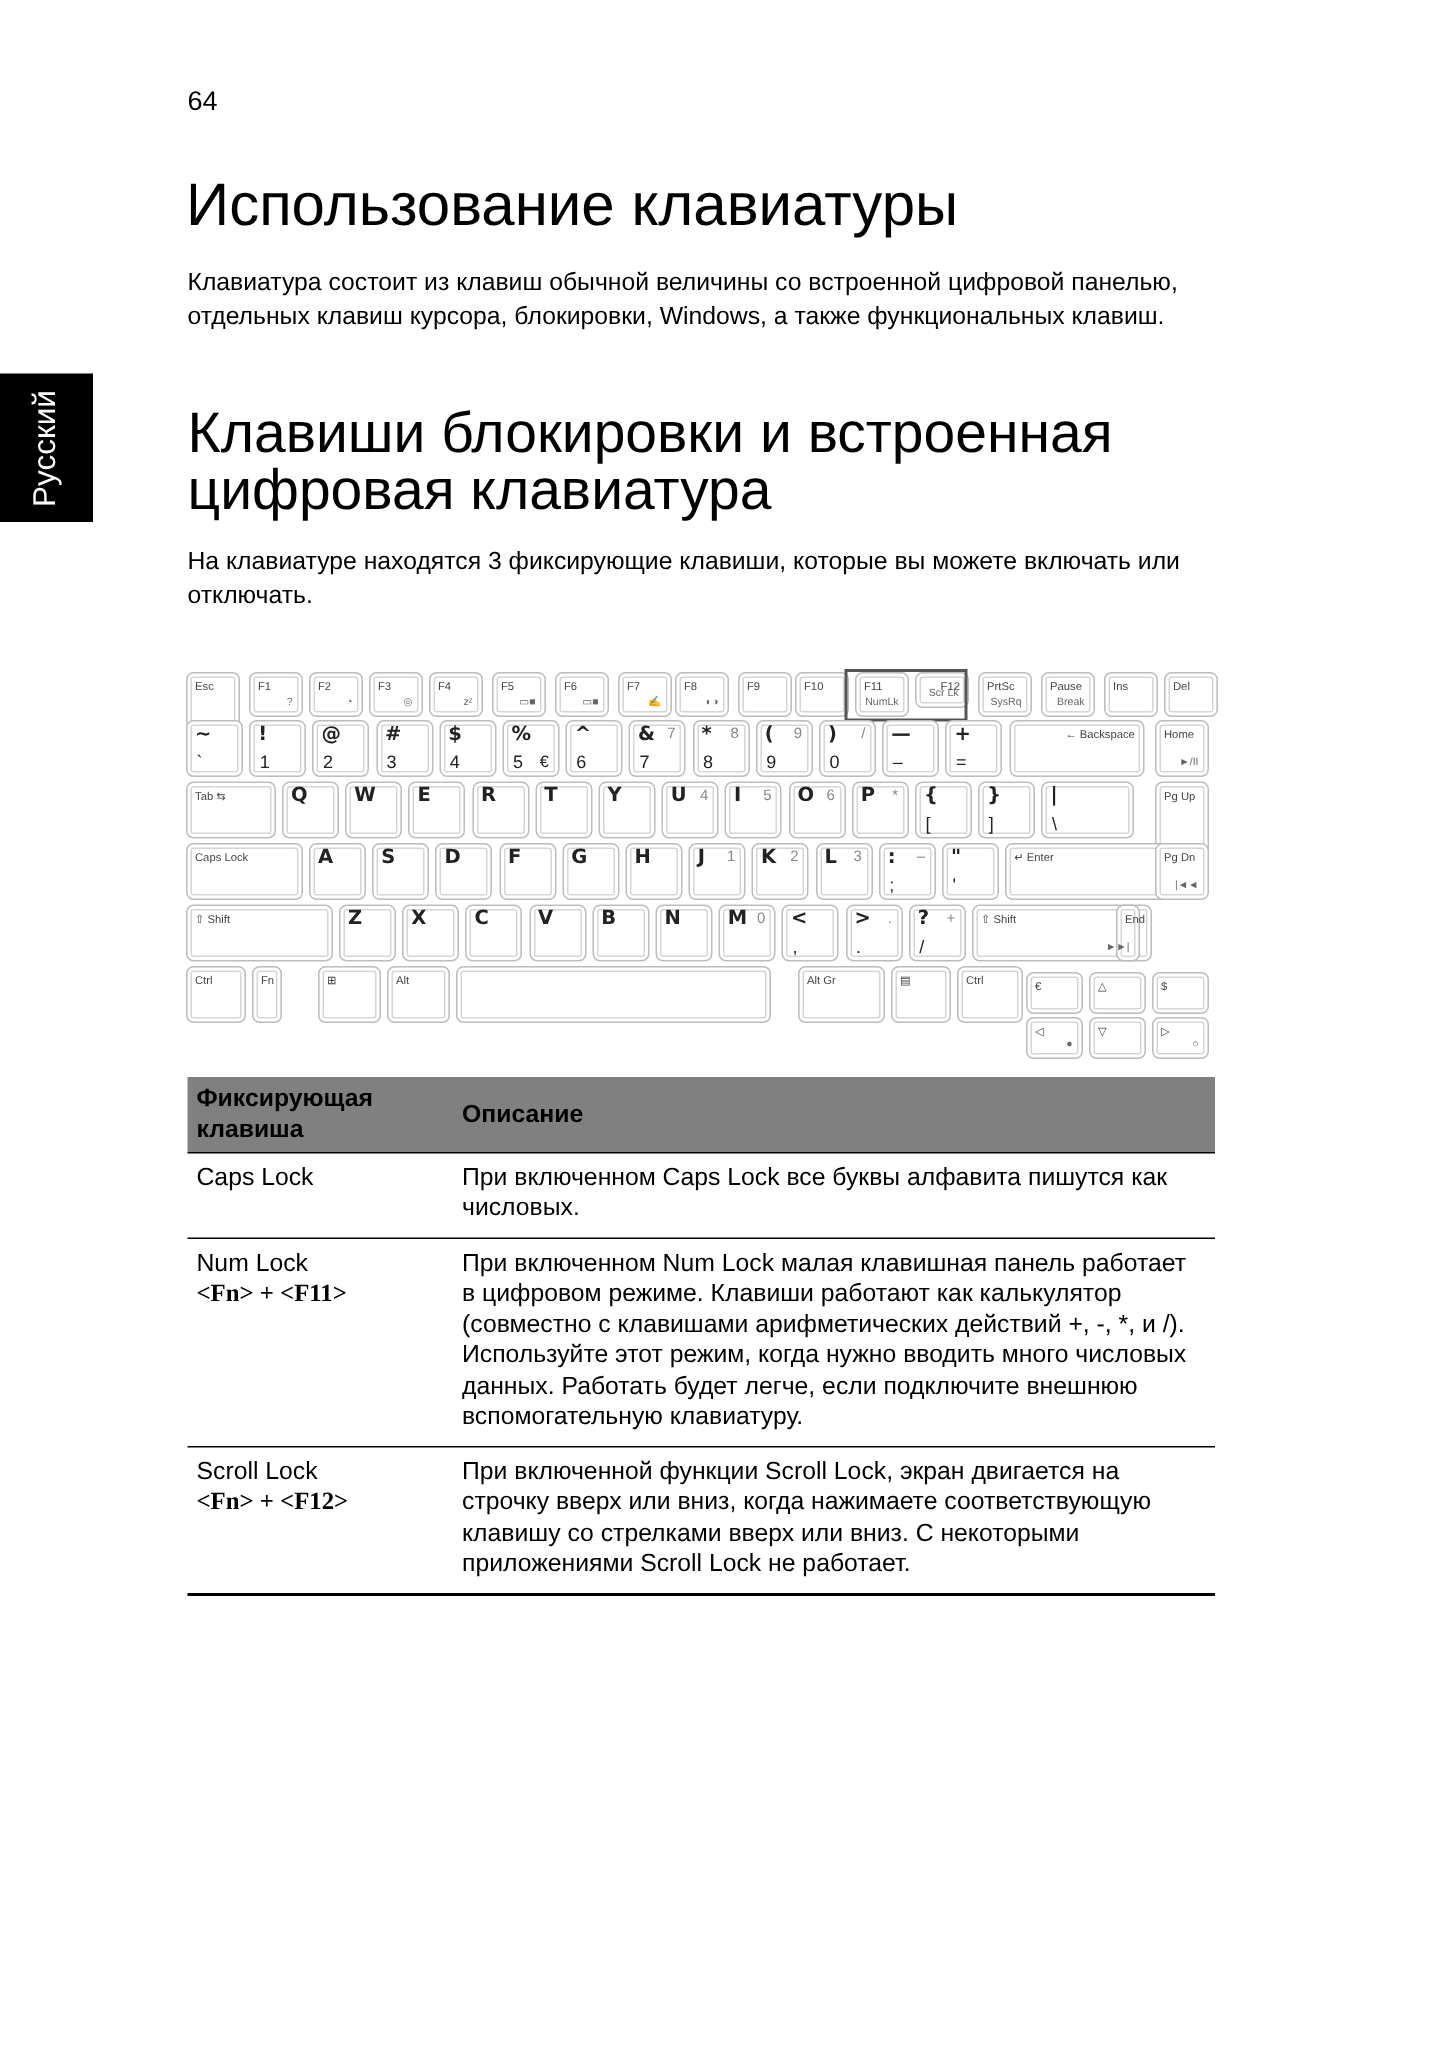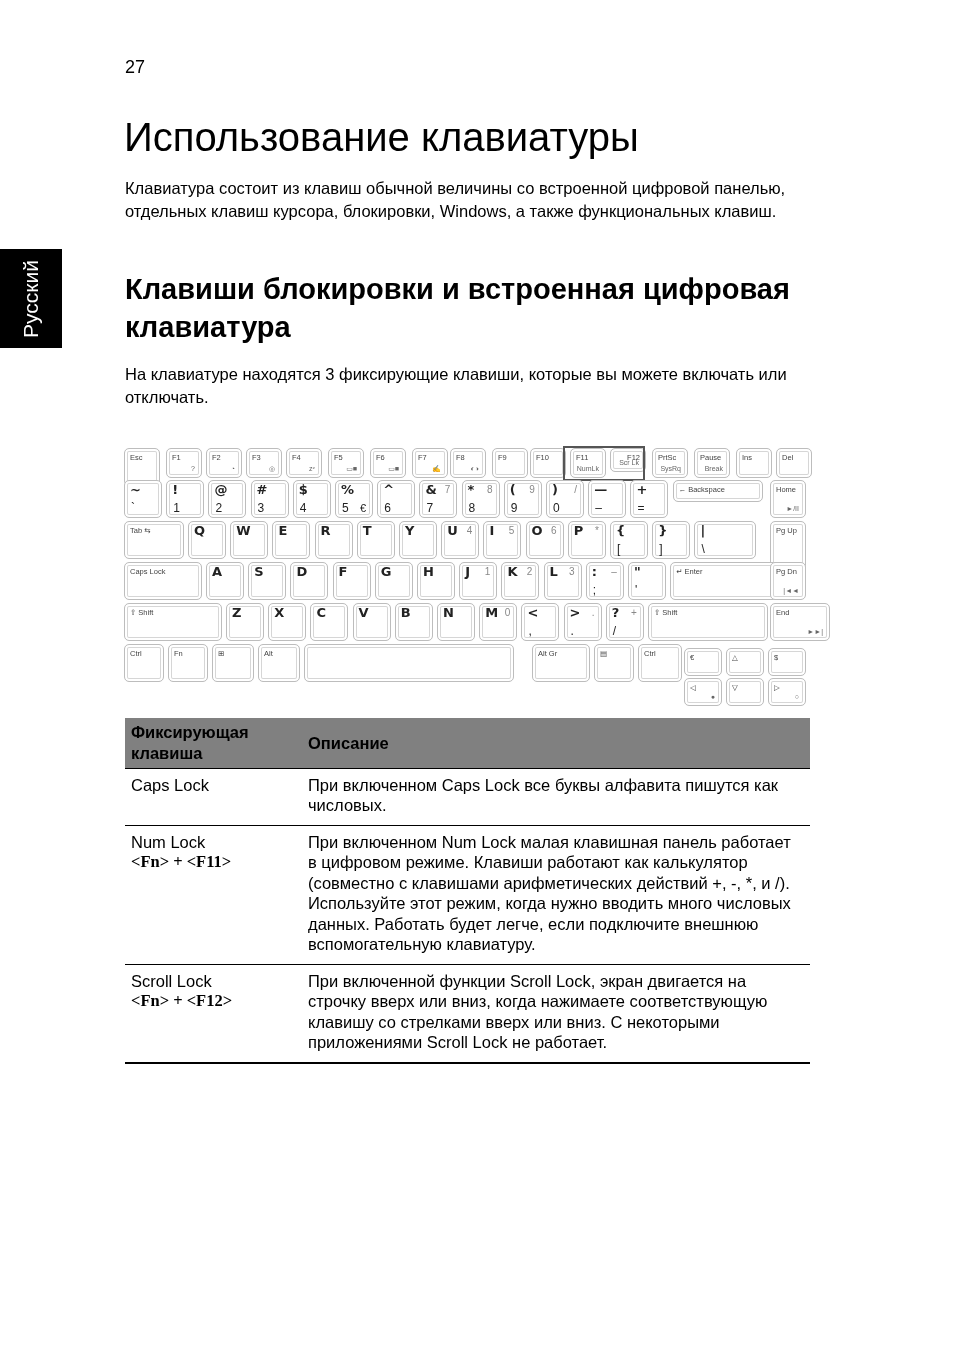--- a/index.html
+++ b/index.html
@@ -4,21 +4,21 @@
 <style>
   html, body { margin:0; padding:0; background:#ffffff; }
   body { width:954px; height:1369px; position:relative; overflow:hidden;
          font-family:"Liberation Sans", sans-serif; color:#000; }
   .page-number { position:absolute; left:125px; top:57px; font-size:18px; }
   .side-tab { position:absolute; left:0; top:249px; width:62px; height:99px; background:#000;
               display:flex; align-items:center; justify-content:center; }
   .side-tab span { color:#fff; font-size:21px; transform:rotate(-90deg); white-space:nowrap; display:block; }
   .h1 { position:absolute; left:124px; top:113px; font-size:40px; font-weight:normal; margin:0; line-height:48px; }
   .intro { position:absolute; left:125px; top:177px; width:680px; font-size:16.5px; line-height:23px; margin:0; }
-  .h2 { position:absolute; left:125px; top:270px; width:700px; font-size:29px; font-weight:bold; margin:0; line-height:38px; }
+  .h2 { position:absolute; left:125px; top:270px; width:700px; font-size:38px; font-weight:normal; margin:0; line-height:38px; }
   .intro2 { position:absolute; left:125px; top:363px; width:680px; font-size:16.5px; line-height:23px; margin:0; }
 
   .keyboard { position:absolute; left:124px; top:446px; width:682px; height:264px; }
   .key { position:absolute; box-sizing:border-box; border:1.5px solid #bdbdbd; border-radius:5px;
          background:#fff; box-shadow: inset 0 0 0 2px #fff, inset 0 0 0 3px #d6d6d6;
          font-size:9px; color:#333; padding:3px 5px; line-height:11px; }
   .key .main { font-size:13px; color:#222; font-weight:bold; font-family:"DejaVu Sans", sans-serif; }
   .key .alt { position:absolute; right:6px; top:3px; font-size:10px; color:#888; }
   .key .bottom { position:absolute; left:6px; bottom:3px; font-size:12px; color:#222; }
   .key .bottomr { position:absolute; right:6px; bottom:3px; font-size:11px; color:#222; }
@@ -29,21 +29,21 @@
   table.locks { position:absolute; left:125px; top:718px; width:685px; border-collapse:collapse; font-size:16.5px; line-height:20.5px; }
   table.locks th { background:#808080; text-align:left; font-weight:bold; color:#000; padding:3px 6px; height:50px; box-sizing:border-box; vertical-align:middle; }
   table.locks td { vertical-align:top; padding:6px 6px 9px 6px; border-top:1.5px solid #000; }
   table.locks tr:last-child td { border-bottom:2px solid #000; }
   table.locks .col1 { width:165px; }
   .combo { font-weight:bold; display:block;font-family:Liberation Serif, serif; }
 </style>
 </head>
 <body>
 
-<div class="page-number">27</div>
+<div class="page-number">64</div>
 <div class="side-tab">
   <span>Русский</span>
 </div>
 
 <h1 class="h1">Использование клавиатуры</h1>
 <p class="intro">Клавиатура состоит из клавиш обычной величины со встроенной цифровой панелью, отдельных клавиш курсора, блокировки, Windows, а также функциональных клавиш.</p>
 <h2 class="h2">Клавиши блокировки и встроенная цифровая клавиатура</h2>
 <p class="intro2">На клавиатуре находятся 3 фиксирующие клавиши, которые вы можете включать или отключать.</p>
 
 <div class="keyboard" id="kb">
@@ -71,21 +71,21 @@
     <div class="key" style="left: 126.6px; top: 34px; width: 38px; height: 38px;"><span class="main">#</span><span class="bottom">3</span></div>
     <div class="key" style="left: 168.8px; top: 34px; width: 38px; height: 38px;"><span class="main">$</span><span class="bottom">4</span></div>
     <div class="key" style="left: 211px; top: 34px; width: 38px; height: 38px;"><span class="main">%</span><span class="bottom">5</span><span class="bottomr">€</span></div>
     <div class="key" style="left: 253.2px; top: 34px; width: 38px; height: 38px;"><span class="main">^</span><span class="bottom">6</span></div>
     <div class="key" style="left: 295.4px; top: 34px; width: 38px; height: 38px;"><span class="main">&amp;</span><span class="bottom">7</span><span class="alt">7</span></div>
     <div class="key" style="left: 337.6px; top: 34px; width: 38px; height: 38px;"><span class="main">*</span><span class="bottom">8</span><span class="alt">8</span></div>
     <div class="key" style="left: 379.8px; top: 34px; width: 38px; height: 38px;"><span class="main">(</span><span class="bottom">9</span><span class="alt">9</span></div>
     <div class="key" style="left: 422px; top: 34px; width: 38px; height: 38px;"><span class="main">)</span><span class="bottom">0</span><span class="alt">/</span></div>
     <div class="key" style="left: 464.2px; top: 34px; width: 38px; height: 38px;"><span class="main">—</span><span class="bottom">–</span></div>
     <div class="key" style="left: 506.4px; top: 34px; width: 38px; height: 38px;"><span class="main">+</span><span class="bottom">=</span></div>
-    <div class="key" style="left: 548.6px; top: 34px; width: 90px; height: 22px;"><span class="small">← Backspace</span></div>
+    <div class="key" style="left: 548.6px; top: 34px; width: 90px; height: 38px; text-align: right;"><span class="small">← Backspace</span></div>
     <div class="key" style="left: 646px; top: 34px; width: 36px; height: 38px;"><span class="small">Home</span><span class="sub">►/II</span></div>
     <div class="key" style="left: 0px; top: 75px; width: 60px; height: 38px;"><span class="small">Tab ⇆</span></div>
     <div class="key" style="left: 64px; top: 75px; width: 38px; height: 38px;"><span class="main">Q</span></div>
     <div class="key" style="left: 106.2px; top: 75px; width: 38px; height: 38px;"><span class="main">W</span></div>
     <div class="key" style="left: 148.4px; top: 75px; width: 38px; height: 38px;"><span class="main">E</span></div>
     <div class="key" style="left: 190.6px; top: 75px; width: 38px; height: 38px;"><span class="main">R</span></div>
     <div class="key" style="left: 232.8px; top: 75px; width: 38px; height: 38px;"><span class="main">T</span></div>
     <div class="key" style="left: 275px; top: 75px; width: 38px; height: 38px;"><span class="main">Y</span></div>
     <div class="key" style="left: 317.2px; top: 75px; width: 38px; height: 38px;"><span class="main">U</span><span class="alt">4</span></div>
     <div class="key" style="left: 359.4px; top: 75px; width: 38px; height: 38px;"><span class="main">I</span><span class="alt">5</span></div>
@@ -114,23 +114,23 @@
     <div class="key" style="left: 144.2px; top: 157px; width: 38px; height: 38px;"><span class="main">X</span></div>
     <div class="key" style="left: 186.4px; top: 157px; width: 38px; height: 38px;"><span class="main">C</span></div>
     <div class="key" style="left: 228.6px; top: 157px; width: 38px; height: 38px;"><span class="main">V</span></div>
     <div class="key" style="left: 270.8px; top: 157px; width: 38px; height: 38px;"><span class="main">B</span></div>
     <div class="key" style="left: 313px; top: 157px; width: 38px; height: 38px;"><span class="main">N</span></div>
     <div class="key" style="left: 355.2px; top: 157px; width: 38px; height: 38px;"><span class="main">M</span><span class="alt">0</span></div>
     <div class="key" style="left: 397.4px; top: 157px; width: 38px; height: 38px;"><span class="main">&lt;</span><span class="bottom">,</span></div>
     <div class="key" style="left: 439.6px; top: 157px; width: 38px; height: 38px;"><span class="main">&gt;</span><span class="bottom">.</span><span class="alt">.</span></div>
     <div class="key" style="left: 481.8px; top: 157px; width: 38px; height: 38px;"><span class="main">?</span><span class="bottom">/</span><span class="alt">+</span></div>
     <div class="key" style="left: 524px; top: 157px; width: 120px; height: 38px;"><span class="small">⇧ Shift</span></div>
-    <div class="key" style="left: 646px; top: 157px; width: 60px; height: 38px;"><span class="small">End</span><span class="sub">►►|</span></div>
+    <div class="key" style="left: 620px; top: 157px; width: 16px; height: 38px;"><span class="small">End</span><span class="sub">►►|</span></div>
     <div class="key" style="left: 0px; top: 198px; width: 40px; height: 38px;"><span class="small">Ctrl</span></div>
-    <div class="key" style="left: 44px; top: 198px; width: 40px; height: 38px;"><span class="small">Fn</span></div>
+    <div class="key" style="left: 44px; top: 198px; width: 20px; height: 38px;"><span class="small">Fn</span></div>
     <div class="key" style="left: 88px; top: 198px; width: 42px; height: 38px;"><span class="small">⊞</span></div>
     <div class="key" style="left: 134px; top: 198px; width: 42px; height: 38px;"><span class="small">Alt</span></div>
     <div class="key" style="left: 180px; top: 198px; width: 210px; height: 38px;"></div>
     <div class="key" style="left: 408px; top: 198px; width: 58px; height: 38px;"><span class="small">Alt Gr</span></div>
     <div class="key" style="left: 470px; top: 198px; width: 40px; height: 38px;"><span class="small">▤</span></div>
     <div class="key" style="left: 514px; top: 198px; width: 44px; height: 38px;"><span class="small">Ctrl</span></div>
     <div class="key" style="left: 560px; top: 202px; width: 38px; height: 28px;"><span class="small">€</span></div>
     <div class="key" style="left: 602px; top: 202px; width: 38px; height: 28px;"><span class="small">△</span></div>
     <div class="key" style="left: 644px; top: 202px; width: 38px; height: 28px;"><span class="small">$</span></div>
     <div class="key" style="left: 560px; top: 232px; width: 38px; height: 28px;"><span class="small">◁</span><span class="sub">●</span></div>

